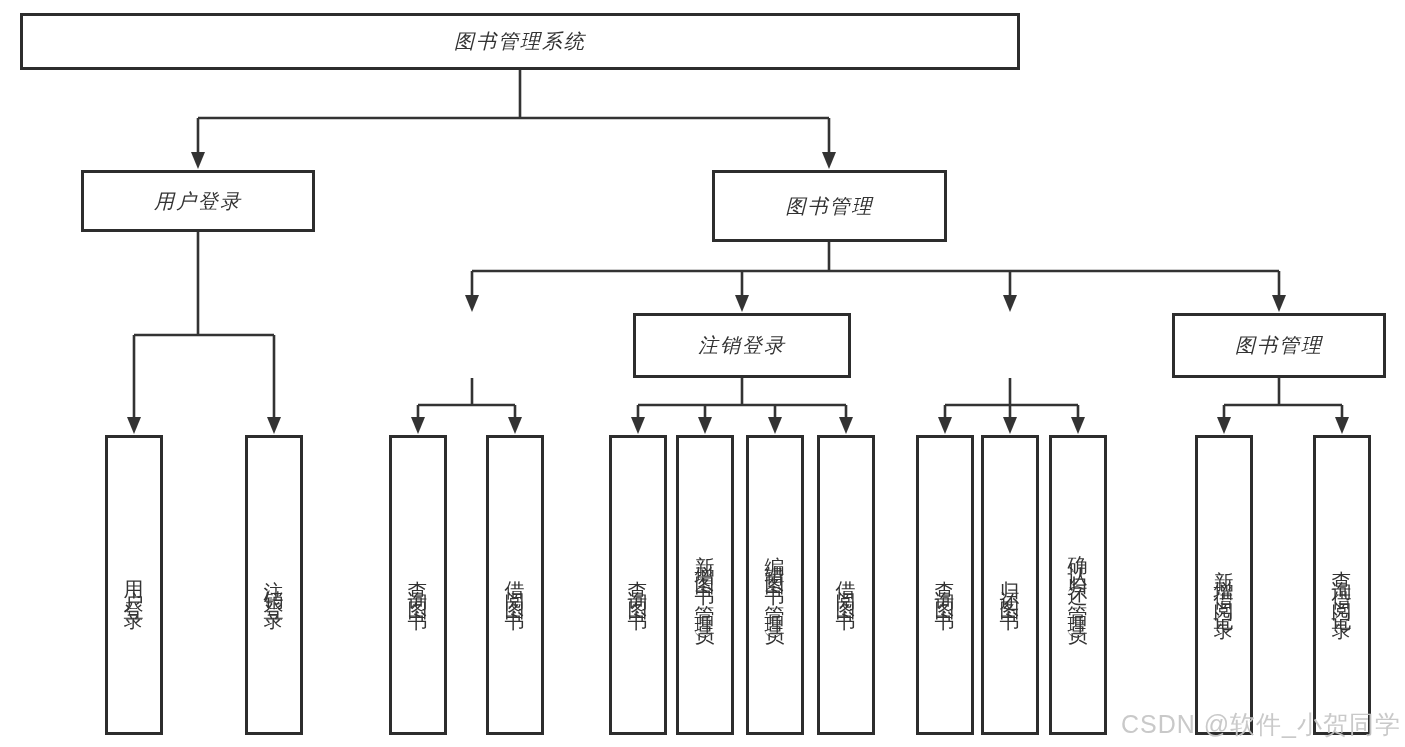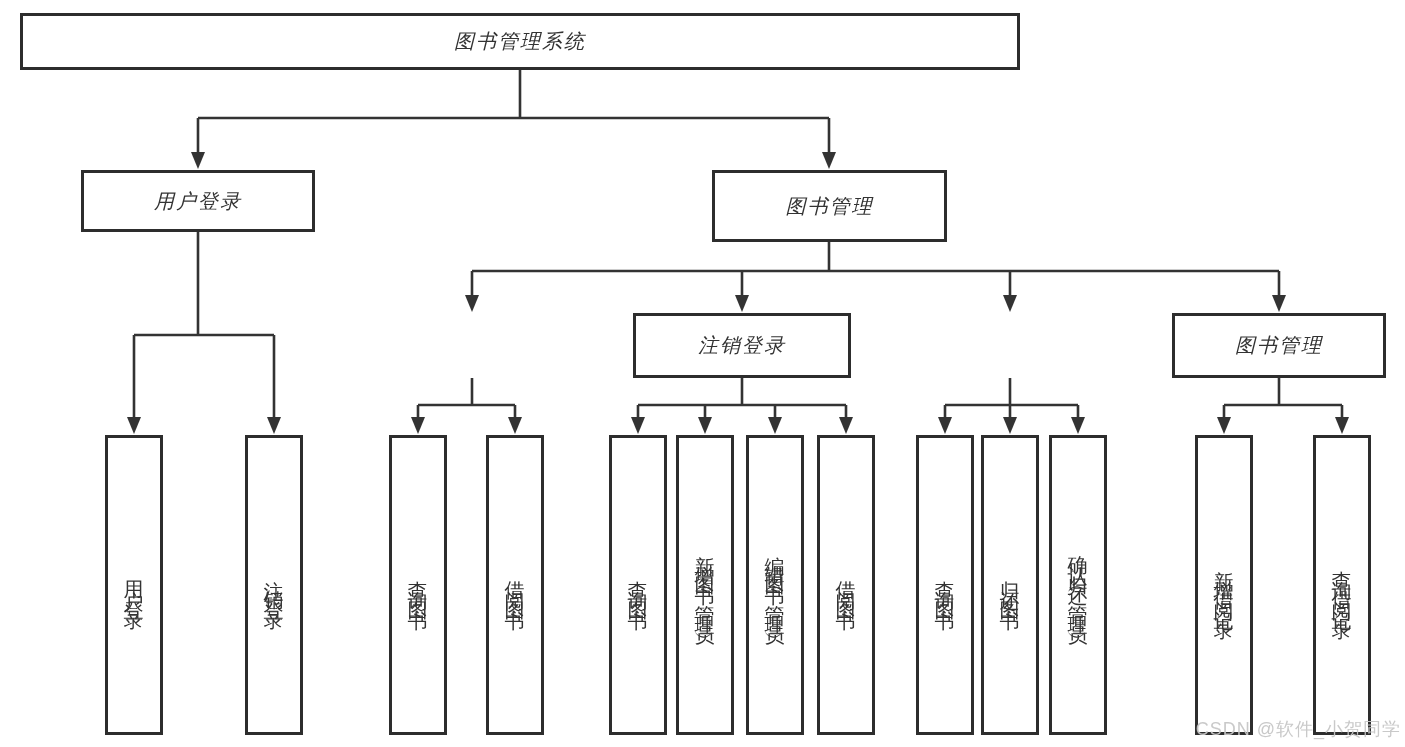--- a/index.html
+++ b/index.html
@@ -55,21 +55,21 @@
     text-orientation: mixed;
     font-size: 20px;
     letter-spacing: 10px;
     color: #333333;
     line-height: 1;
   }
   .watermark {
     position: absolute;
     right: 4px;
     bottom: 6px;
-    font-size: 18px;
+    font-size: 25px;
     letter-spacing: 1px;
     color: rgba(198, 198, 198, 0.95);
     z-index: 2;
     white-space: nowrap;
   }
 </style>
 </head>
 <body>
 
 <div id="canvas">

